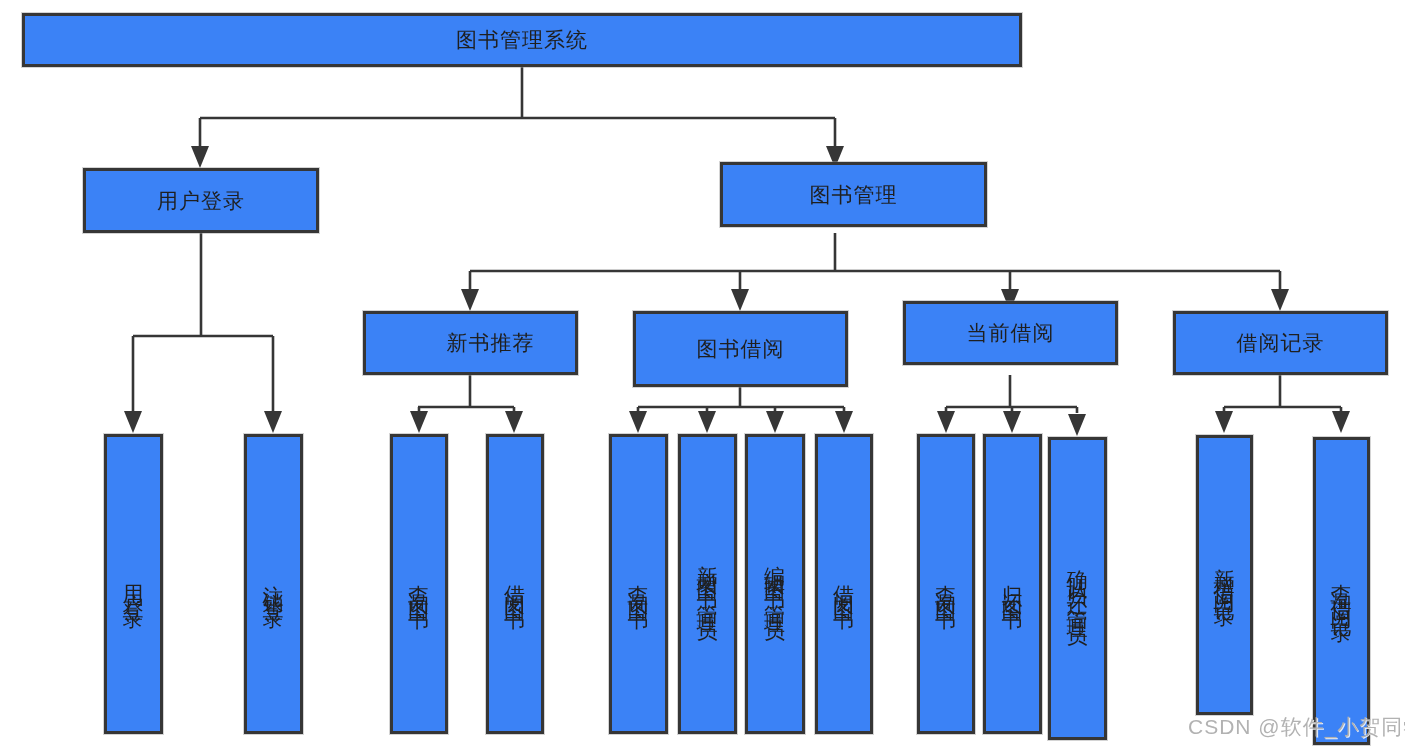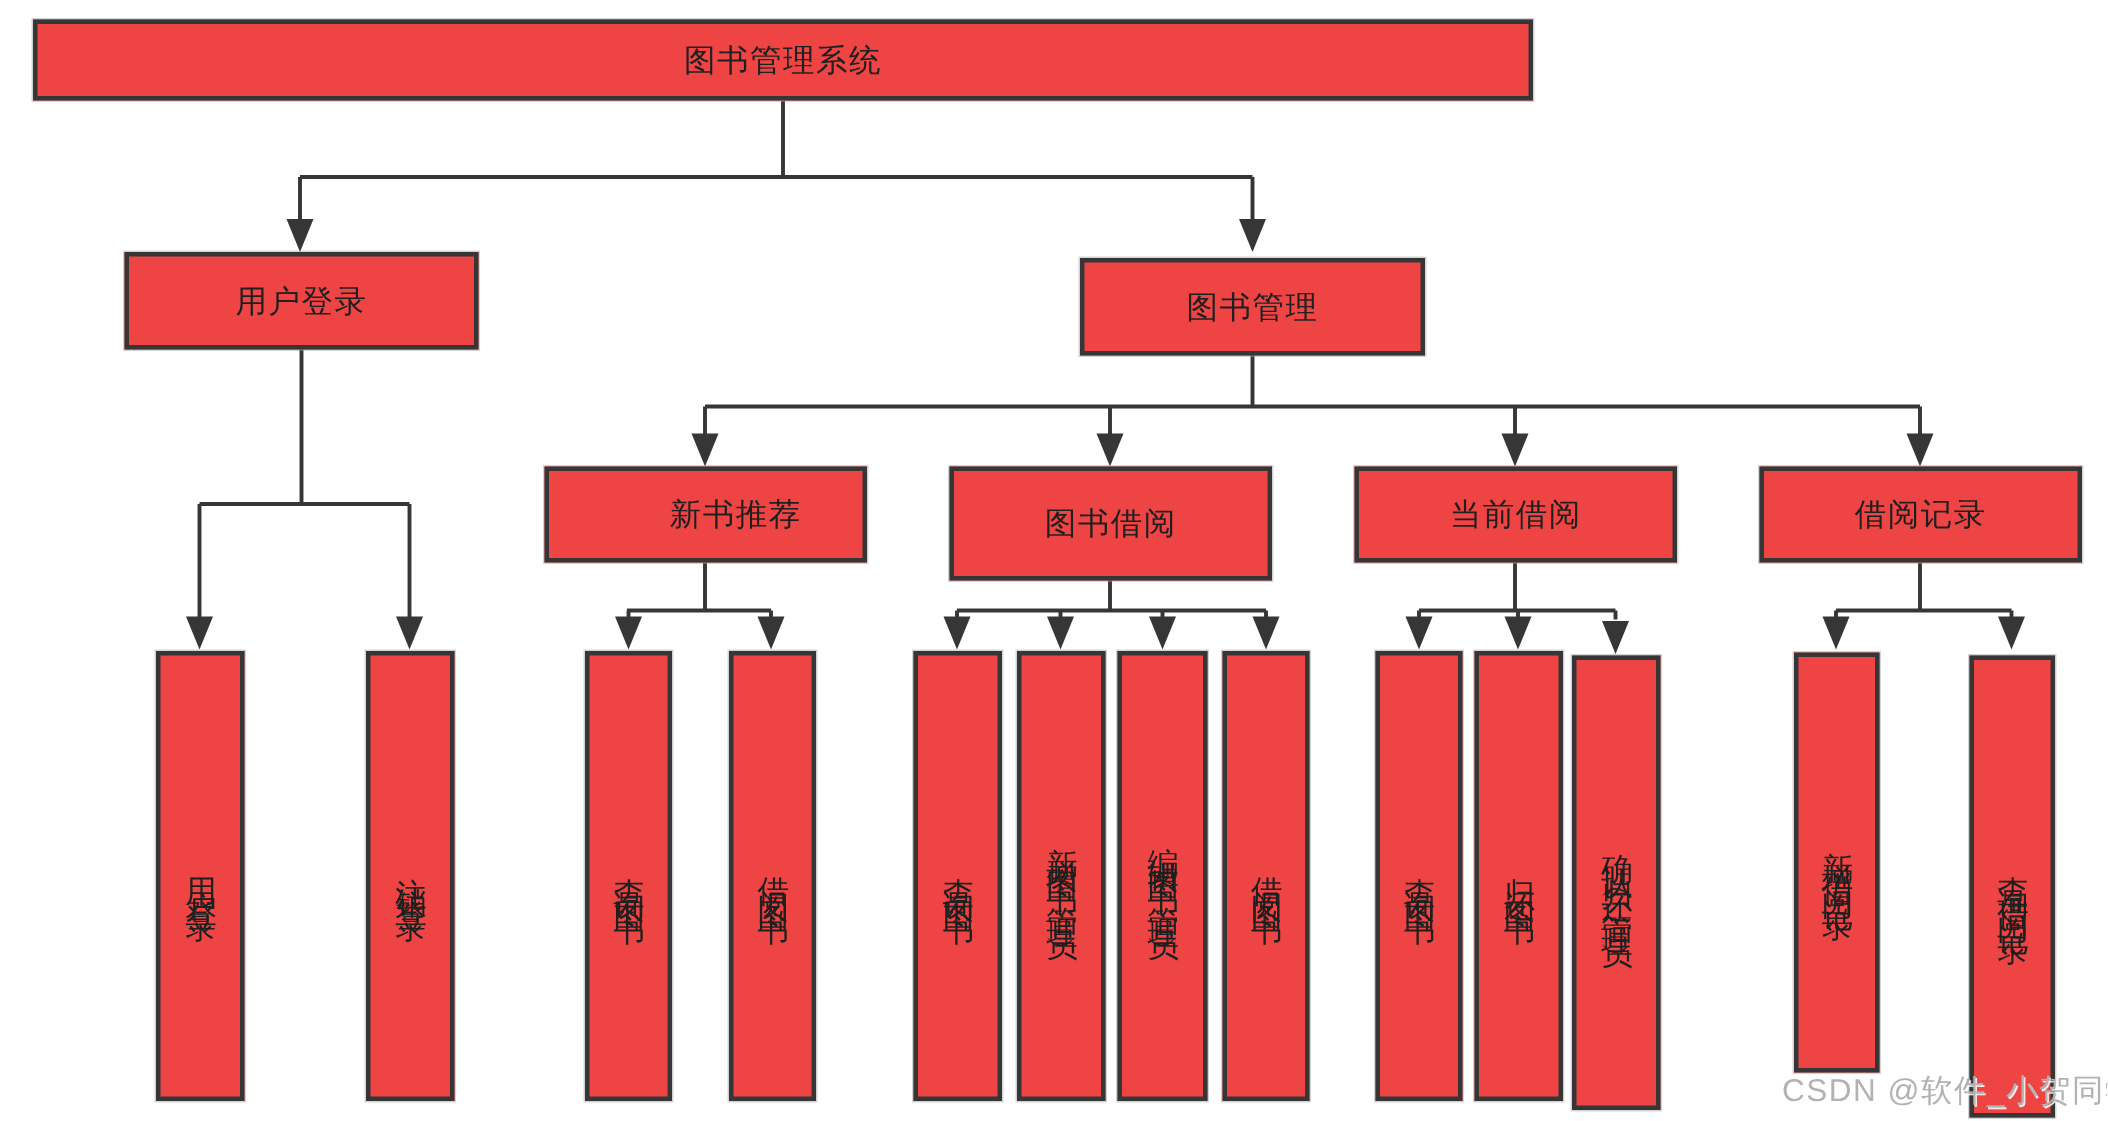--- a/index.html
+++ b/index.html
@@ -7,21 +7,21 @@
     position:relative;
     width:1405px;height:747px;
     background:#ffffff;
     font-family:"Liberation Sans","DejaVu Sans",sans-serif;
     overflow:hidden;
   }
   .wires{position:absolute;left:0;top:0;z-index:1;}
   .node{
     position:absolute;
     box-sizing:border-box;
-    background:#ef4444;
+    background:#3b82f6;
     border:3px solid #363636;
     box-shadow:0 0 0 1px rgba(160,160,160,.45);
     display:flex;align-items:center;justify-content:center;
     z-index:2;
     color:#1f1f1f;
   }
   .node .lbl{
     font-size:21px;
     letter-spacing:1px;
     white-space:nowrap;
@@ -29,24 +29,24 @@
   .vnode .lbl{
     writing-mode:vertical-rl;
     text-orientation:mixed;
     letter-spacing:0.38em;
     line-height:1;
     white-space:normal;
   }
   
   .n-root{left:22px;top:13px;width:1000px;height:54px;}
   .n-l2a{left:83px;top:168px;width:236px;height:65px;}
-  .n-l2b{left:720px;top:172px;width:230px;height:65px;}
+  .n-l2b{left:720px;top:162px;width:267px;height:65px;}
   .n-l3a{left:363px;top:311px;width:215px;height:64px;padding-left:40px;}
   .n-l3b{left:633px;top:311px;width:215px;height:76px;}
-  .n-l3c{left:903px;top:311px;width:215px;height:64px;}
+  .n-l3c{left:903px;top:301px;width:215px;height:64px;}
   .n-l3d{left:1173px;top:311px;width:215px;height:64px;}
   .n-g1a{left:104px;top:434px;width:59px;height:300px;}
   .n-g1b{left:244px;top:434px;width:59px;height:300px;}
   .n-g2a{left:390px;top:434px;width:58px;height:300px;}
   .n-g2b{left:486px;top:434px;width:58px;height:300px;}
   .n-g3a{left:609px;top:434px;width:59px;height:300px;}
   .n-g3b{left:678px;top:434px;width:59px;height:300px;}
   .n-g3c{left:745px;top:434px;width:60px;height:300px;}
   .n-g3d{left:815px;top:434px;width:58px;height:300px;}
   .n-g4a{left:917px;top:434px;width:58px;height:300px;}

